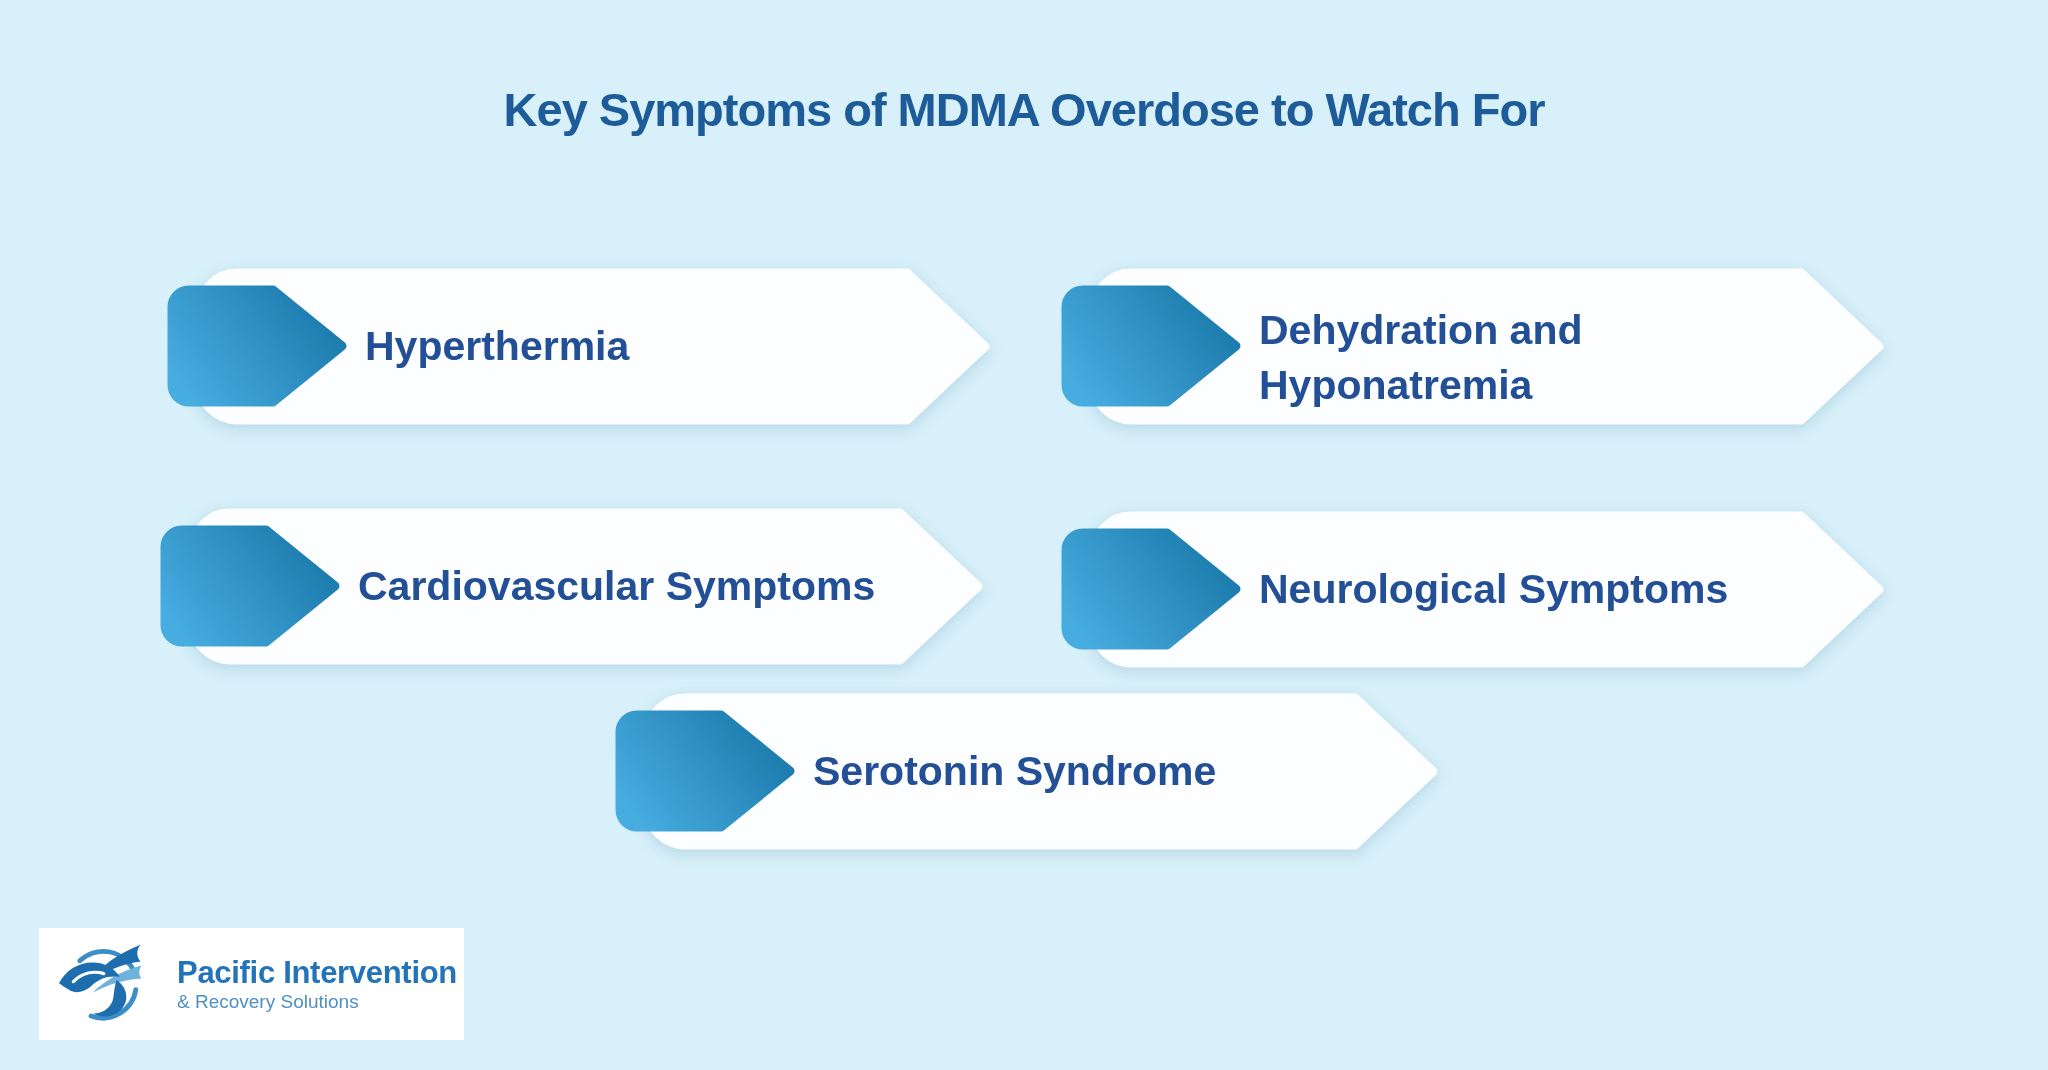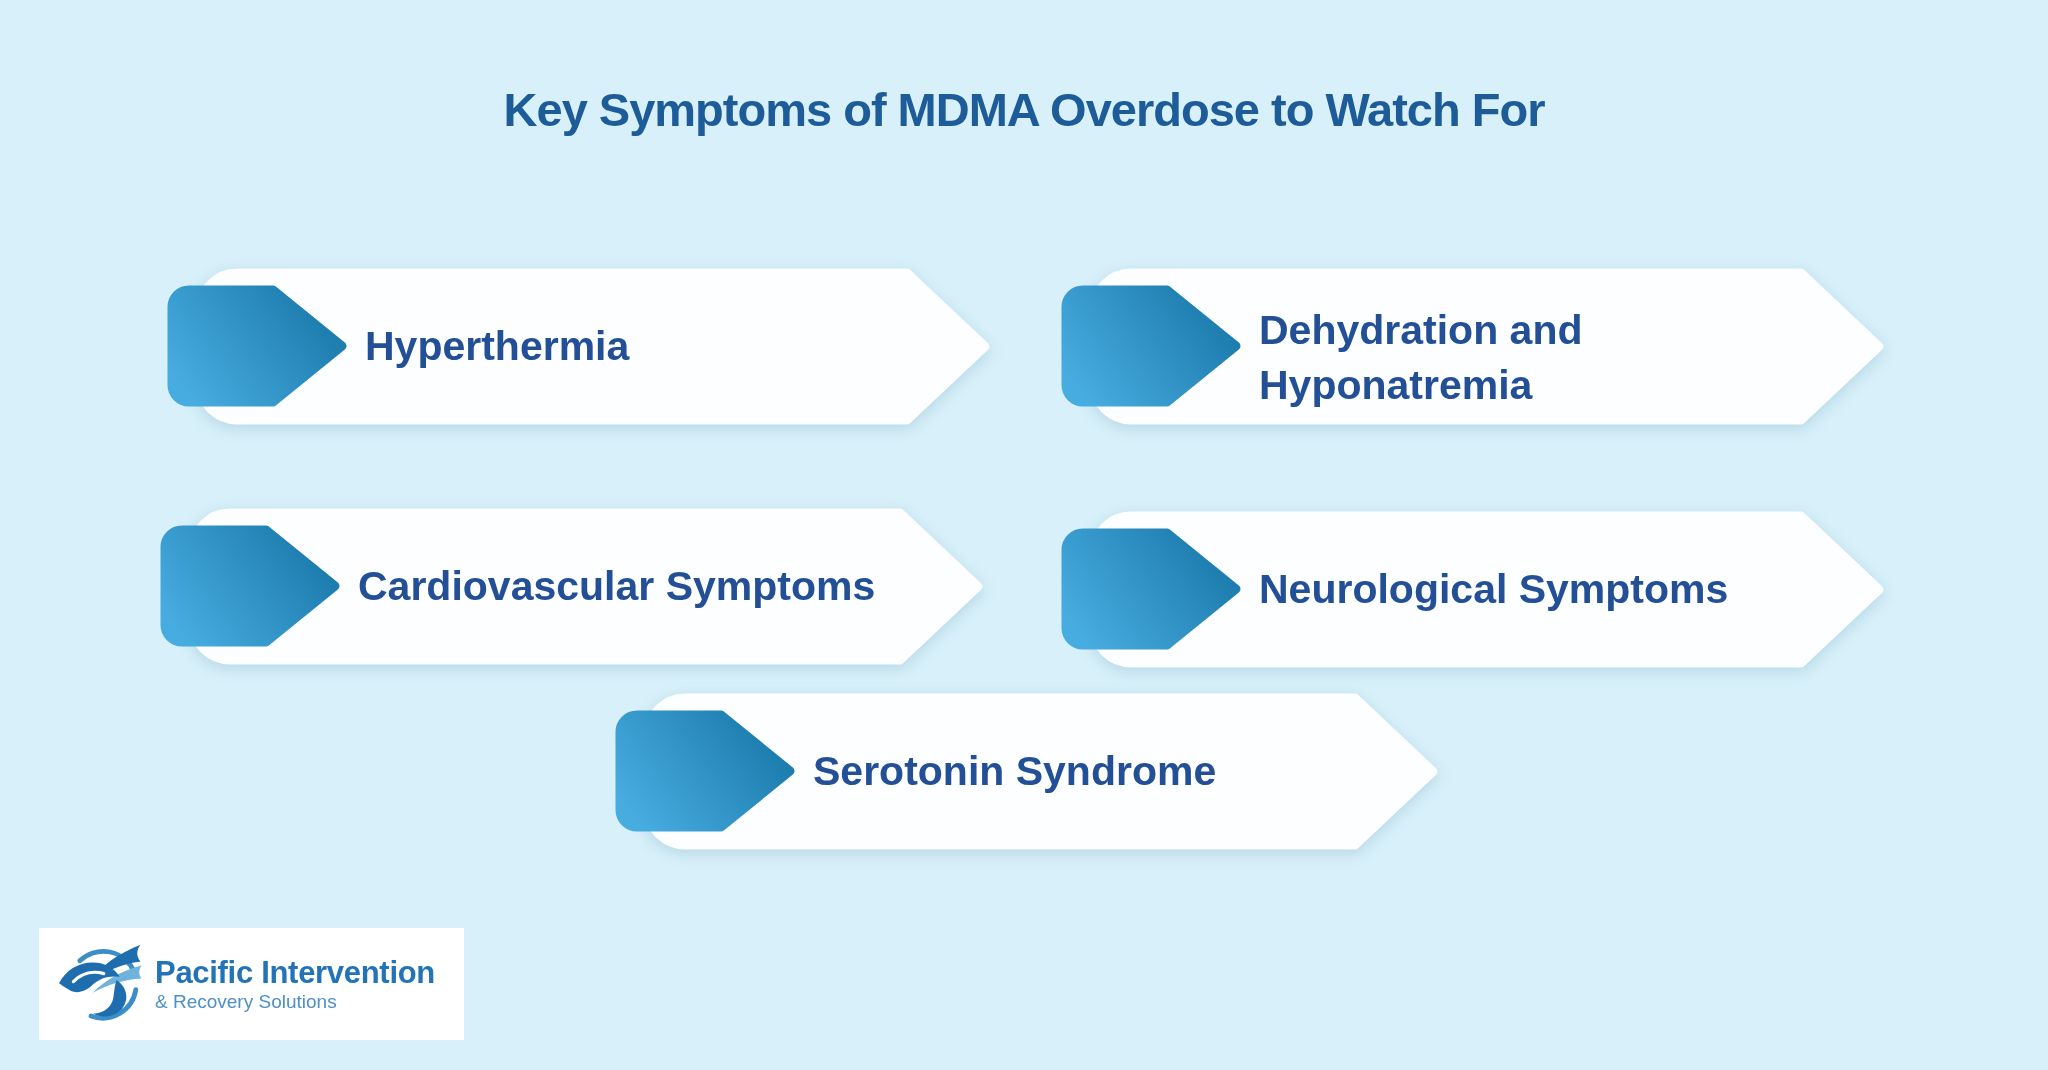--- a/index.html
+++ b/index.html
@@ -69,21 +69,21 @@
 
   .logo-box {
     position: absolute;
     left: 39px;
     top: 928px;
     width: 425px;
     height: 112px;
     background: #ffffff;
     display: flex;
     align-items: center;
-    gap: 0;
+    gap: 22px;
     padding-left: 12px;
     box-sizing: border-box;
   }
   .logo-mark {
     width: 104px;
     height: 96px;
     flex: none;
   }
   .logo-text { display: flex; flex-direction: column; line-height: 1.15; }
   .logo-line1 {

